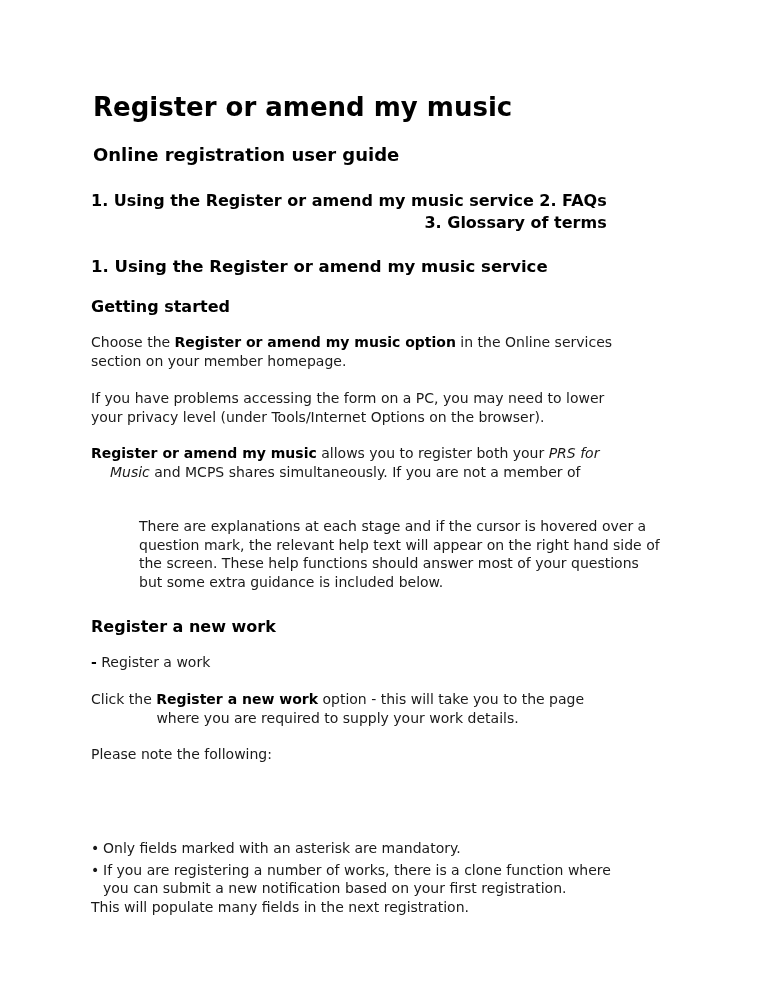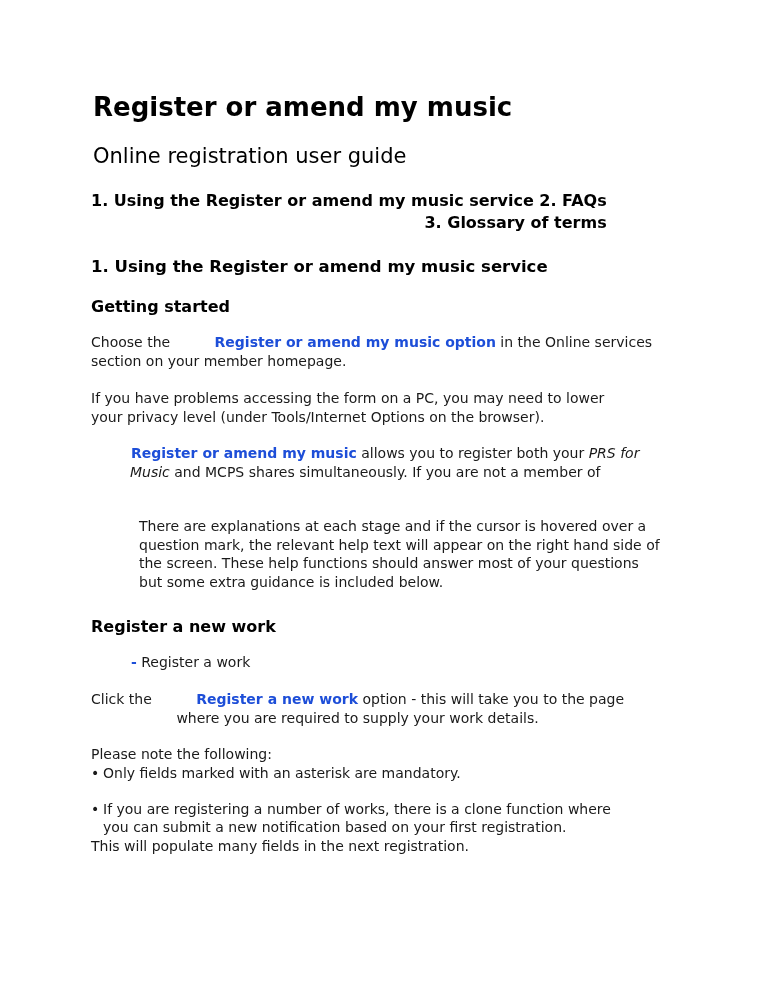--- a/index.html
+++ b/index.html
@@ -1,25 +1,25 @@
 <!DOCTYPE html>
 <html><head>
 <meta charset="utf-8">
 <style>
   html, body { margin:0; padding:0; background:#ffffff; }
   body { width:768px; height:994px; position:relative; overflow:hidden;
          font-family:"DejaVu Sans", sans-serif; color:#000; }
   .page { position:absolute; left:91px; top:0; width:600px; }
   .h1 { position:absolute; top:92px; left:2px; font-size:26px; font-weight:bold; white-space:nowrap; letter-spacing:0px; }
-  .h2 { position:absolute; top:144px; left:2px; font-size:21px; font-weight:normal; white-space:nowrap; }
+  .h2 { position:absolute; top:144px; left:2px; font-size:18px; font-weight:bold; white-space:nowrap; }
   .toc { position:absolute; top:190px; left:0; font-size:16px; font-weight:bold; line-height:22px; white-space:nowrap;text-align:right; }
   .h3 { position:absolute; top:257px; left:0; font-size:16.5px; font-weight:bold; white-space:nowrap; }
   .h4 { position:absolute; font-size:16px; font-weight:bold; white-space:nowrap; left:0; }
   .p { position:absolute; left:0; font-size:14px; line-height:18.5px; color:#1a1a1a; white-space:nowrap; }
-  .p b { color:#1d4ed8;margin-left:40px; }
+  .p b { color:#000000; }
   .bullet { position:absolute; left:0; font-size:14px; line-height:18.5px; color:#1a1a1a; white-space:nowrap; }
   .bullet .dot { display:inline-block; width:12px; }
   .indent { padding-left:12px; }
 </style>
 </head>
 <body>
 
 <div class="page">
   <div class="h1">Register or amend my music</div>
   <div class="h2">Online registration user guide</div>
@@ -61,19 +61,19 @@
     <b>-</b><span> Register a work</span>
   </div>
 
   <div class="p" style="top:690px;text-align:center;">
     <div><span>Click the </span><b>Register a new work</b><span> option - this will take you to the page</span></div>
     <div>where you are required to supply your work details.</div>
   </div>
 
   <div class="p" style="top:745px;">Please note the following:</div>
 
-  <div class="bullet" style="top:764px;">
+  <div class="bullet" style="top:839px;">
     <div><span class="dot">•</span><span>Only fields marked with an asterisk are mandatory.</span></div>
-    <div style="margin-top:17px;"><span class="dot">•</span><span>If you are registering a number of works, there is a clone function where</span></div>
+    <div style="margin-top:3px;"><span class="dot">•</span><span>If you are registering a number of works, there is a clone function where</span></div>
     <div class="indent">you can submit a new notification based on your first registration.</div>
     <div>This will populate many fields in the next registration.</div>
   </div>
 </div>
 
 </body></html>

